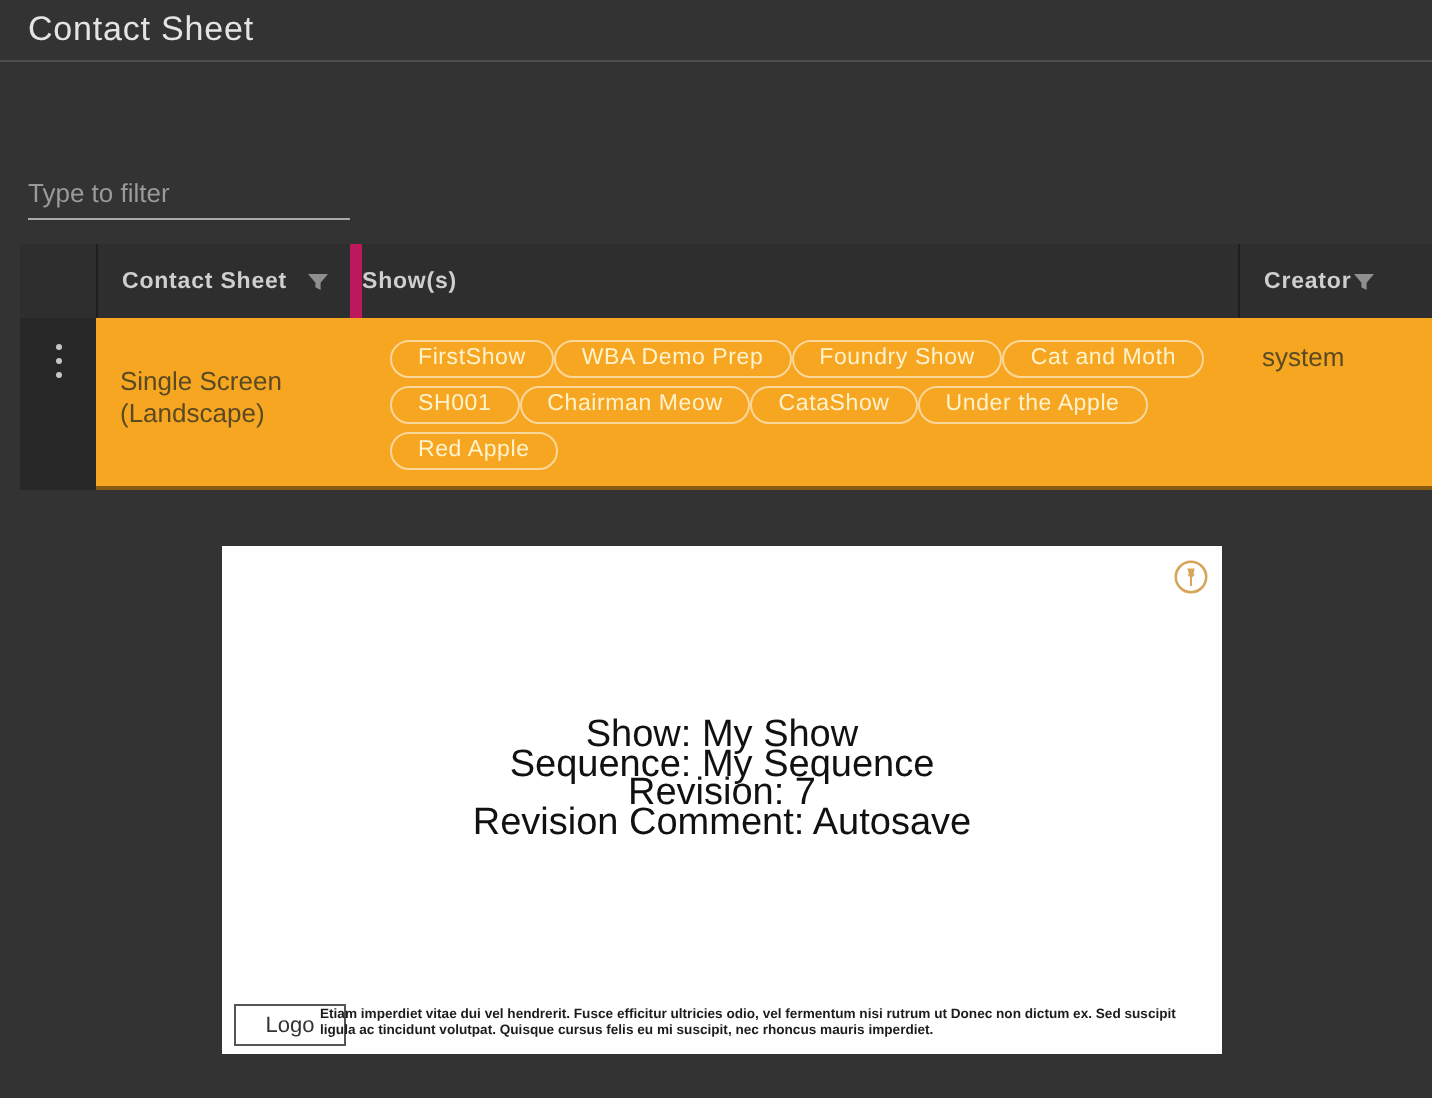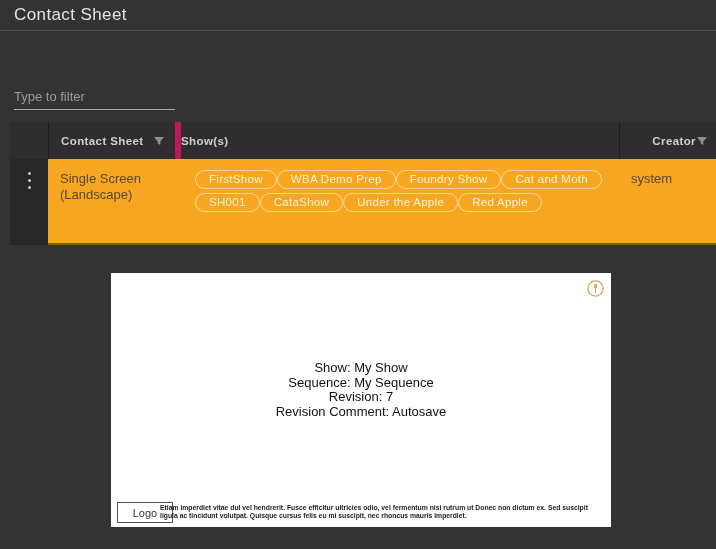--- a/index.html
+++ b/index.html
@@ -42,39 +42,39 @@
     align-items: stretch;
   }
   .th {
     display: flex; align-items: center;
     color: #cfcfcf; font-size: 11.5px; font-weight: bold; letter-spacing: .4px;
   }
   .th .label { white-space: nowrap; }
   .th-gutter { width: 38px; }
   .th-name  { width: 127px; padding-left: 12px; border-left: 1px solid #1e1e1e; justify-content: space-between; padding-right: 10px; }
   .th-shows { width: 444px; border-left: 6px solid #be185d; }
-  .th-creator { flex: 1; padding-left: 12px; border-left: 1px solid #1e1e1e; justify-content: flex-end; padding-right: 8px; }
+  .th-creator { flex: 1; padding-left: 12px; border-left: 1px solid #1e1e1e; justify-content: flex-start; padding-right: 8px; }
   .funnel { display: inline-flex; align-items: center; cursor: pointer; }
 
   .trow { display: flex; height: 86px; }
   .row-gutter {
     width: 38px; background: #282828;
     display: flex; justify-content: center; padding-top: 13px;
   }
   .kebab { display: inline-flex; flex-direction: column; gap: 4px; height: 18px; cursor: pointer; }
   .kebab i { width: 3px; height: 3px; border-radius: 50%; background: #c6c6c6; display: block; }
 
   .row-body {
     flex: 1; display: flex;
     background: var(--accent);
     border-bottom: 2px solid rgba(0,0,0,0.45);
   }
   .cell-name {
     width: 127px; padding: 12px 10px 0 12px;
-    color: var(--rowtext); font-size: 13px; line-height: 16px;
+    color: var(--rowtext); font-size: 13px; line-height: 16px; margin-top: 12px;
   }
   .cell-shows {
     width: 444px; padding: 11px 10px 0 20px;
     display: flex; flex-wrap: wrap; gap: 4px 0; align-content: flex-start;
   }
   .pill {
     height: 19px; line-height: 17px;
     padding: 0 13px;
     border: 1px solid rgba(255,255,255,0.55);
     border-radius: 10px;
@@ -89,21 +89,21 @@
   
   .preview {
     position: absolute; left: 111px; top: 273px;
     width: 500px; height: 254px;
     background: #ffffff;
   }
   .pin-btn { position: absolute; top: 7px; right: 7px; cursor: pointer; line-height: 0; }
   .meta {
     position: absolute; top: 88px; left: 0; right: 0;
     text-align: center; color: #111;
-    font-size: 13px; line-height: 14.6px;
+    font-size: 19px; line-height: 14.6px;
   }
   .logo-box {
     position: absolute; left: 6px; top: 229px;
     width: 56px; height: 21px;
     border: 1px solid #555;
     display: flex; align-items: center; justify-content: center;
     font-size: 11px; color: #333;
   }
   .fineprint {
     position: absolute; left: 49px; top: 231px;
@@ -156,20 +156,21 @@
         </span>
     </div>
     <div class="row-body">
       <div class="cell-name">Single Screen (Landscape)</div>
       <div class="cell-shows">
           <span class="pill">FirstShow</span>
           <span class="pill">WBA Demo Prep</span>
           <span class="pill">Foundry Show</span>
           <span class="pill">Cat and Moth</span>
           <span class="pill">SH001</span>
+          <span class="pill">Chairman Meow</span>
           <span class="pill">CataShow</span>
           <span class="pill">Under the Apple</span>
           <span class="pill">Red Apple</span>
         </div>
       <div class="cell-creator">system</div>
     </div>
   </div>
 </div>
 
 <div class="preview">

